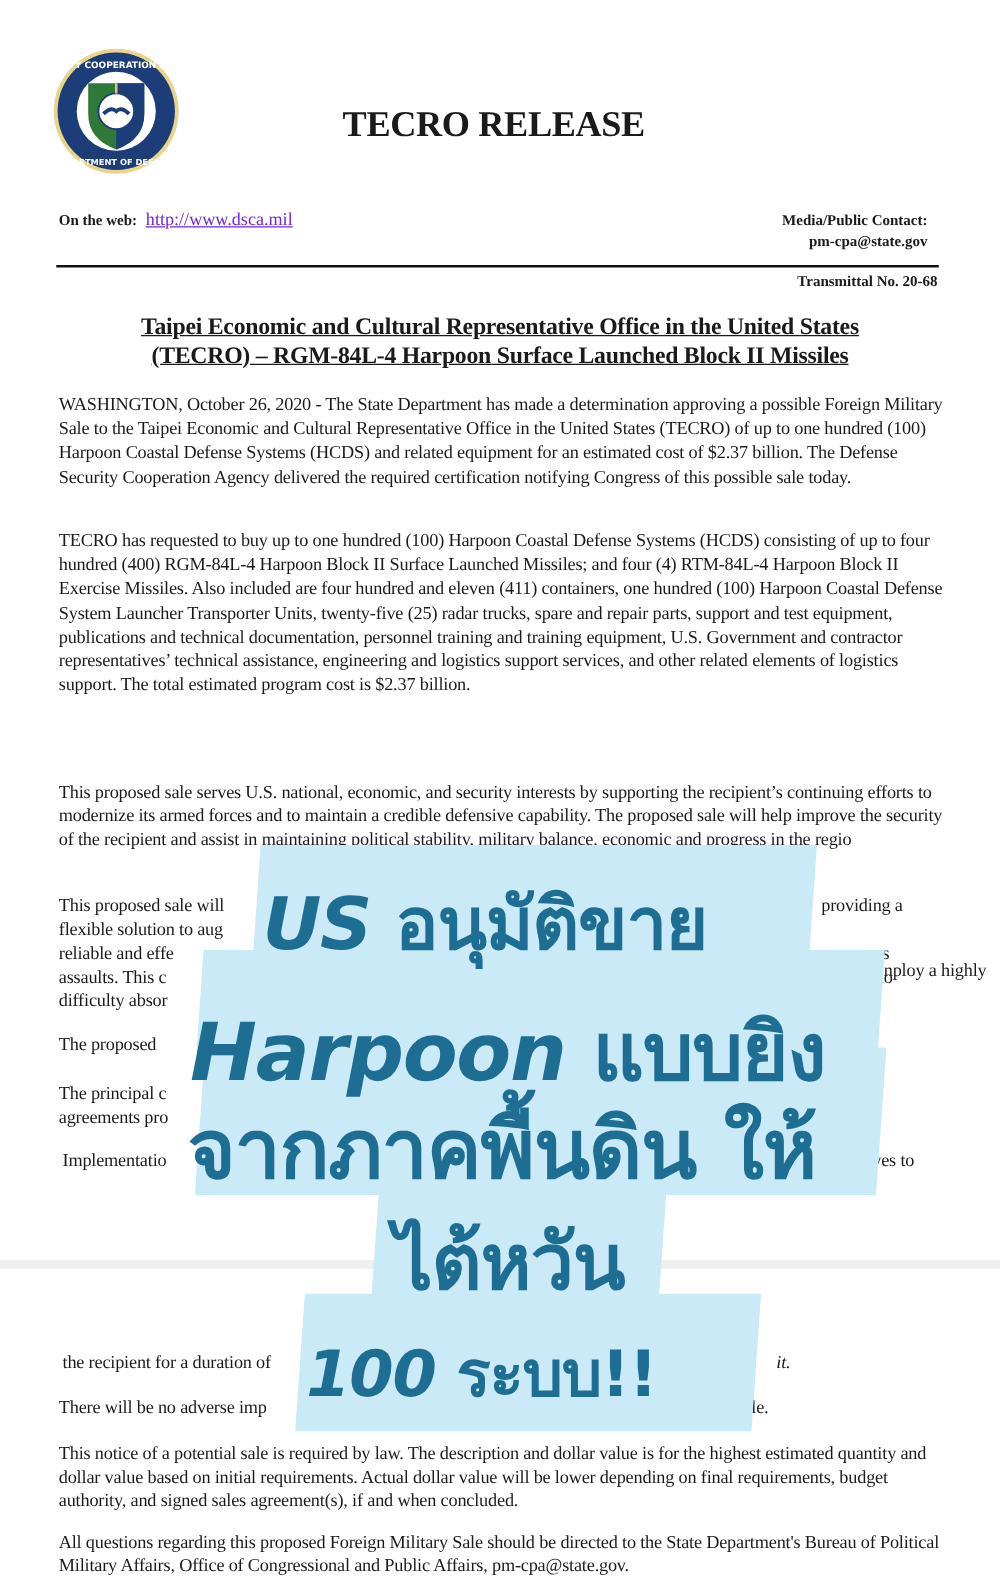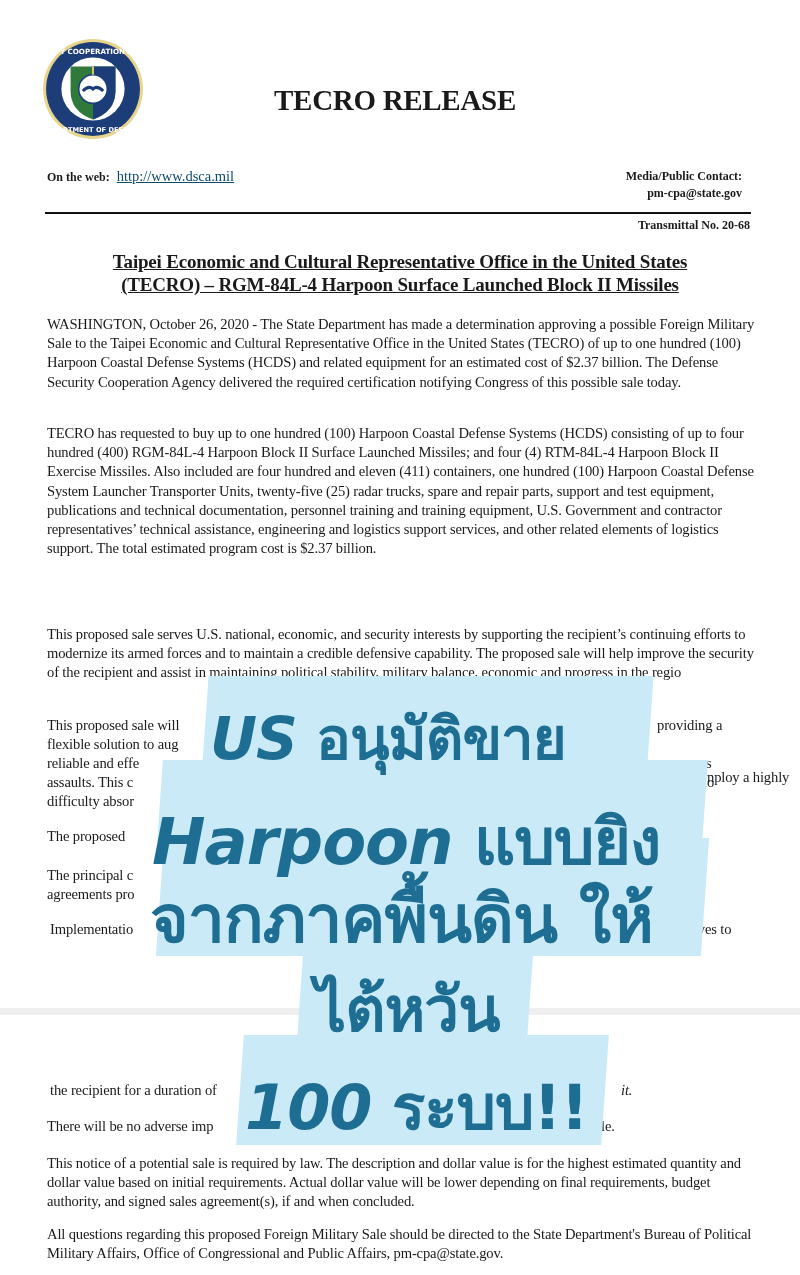--- a/index.html
+++ b/index.html
@@ -7,21 +7,21 @@
     width: 800px; height: 1275px; background: #ffffff; position: relative; overflow: hidden;
     font-family: "Liberation Serif", "DejaVu Serif", serif; color: #1a1a1a;
   }
   .page { position: absolute; left: 0; top: 0; width: 800px; height: 1275px; }
 
   
   .seal { position: absolute; left: 42px; top: 38px; width: 102px; height: 102px; }
   .agency { position: absolute; left: 0; width: 790px; top: 70px; text-align: center; font-weight: bold; font-size: 12.5px; letter-spacing: -0.2px; }
   .release { position: absolute; left: 0; width: 790px; top: 84px; text-align: center; font-weight: bold; font-size: 29px; letter-spacing: -0.3px; }
   .web { position: absolute; left: 47px; top: 168px; font-size: 12px; font-weight: bold; }
-  .web a { color: #0c4a6e; text-decoration: underline; font-weight: normal; font-size: 14.5px; margin-left: 4px; }
+  .web a { color: #6d28d9; text-decoration: underline; font-weight: normal; font-size: 14.5px; margin-left: 4px; }
   .contact { position: absolute; right: 58px; top: 168px; text-align: right; font-size: 12px; font-weight: bold; line-height: 17px; }
   .rule { position: absolute; left: 45px; top: 212px; width: 706px; height: 2px; background: #111; }
   .transmittal { position: absolute; right: 50px; top: 218px; font-size: 12px; font-weight: bold; }
 
   
   .title { position: absolute; left: 40px; width: 720px; top: 250px; text-align: center; font-weight: bold; font-size: 19px; line-height: 23px; text-decoration: underline; letter-spacing: -0.2px; }
 
   
   .para { position: absolute; left: 47px; width: 712px; font-size: 14.6px; line-height: 19.2px; letter-spacing: -0.15px; margin: 0; }
 
@@ -128,18 +128,18 @@
     <div class="ovtext" style="left:152px;top:790px;font-size:64px;">
       <span class="lat">Harpoon</span>
       <span>แบบยิง</span>
     </div>
     <div class="ovtext" style="left:150px;top:866px;font-size:66px;text-align:right;">
       <span>จากภาคพื้นดิน ให้</span>
     </div>
     <div class="ovtext" style="left:315px;top:960px;font-size:62px;text-align:center;">
       <span>ไต้หวัน</span>
     </div>
-    <div class="ovtext" style="left:245px;top:1058px;font-size:62px;">
+    <div class="ovtext" style="left:245px;top:1058px;font-size:51px;">
       <span class="lat">100</span>
       <span>ระบบ!!</span>
     </div>
   </div>
 </div>
 
 </body></html>

